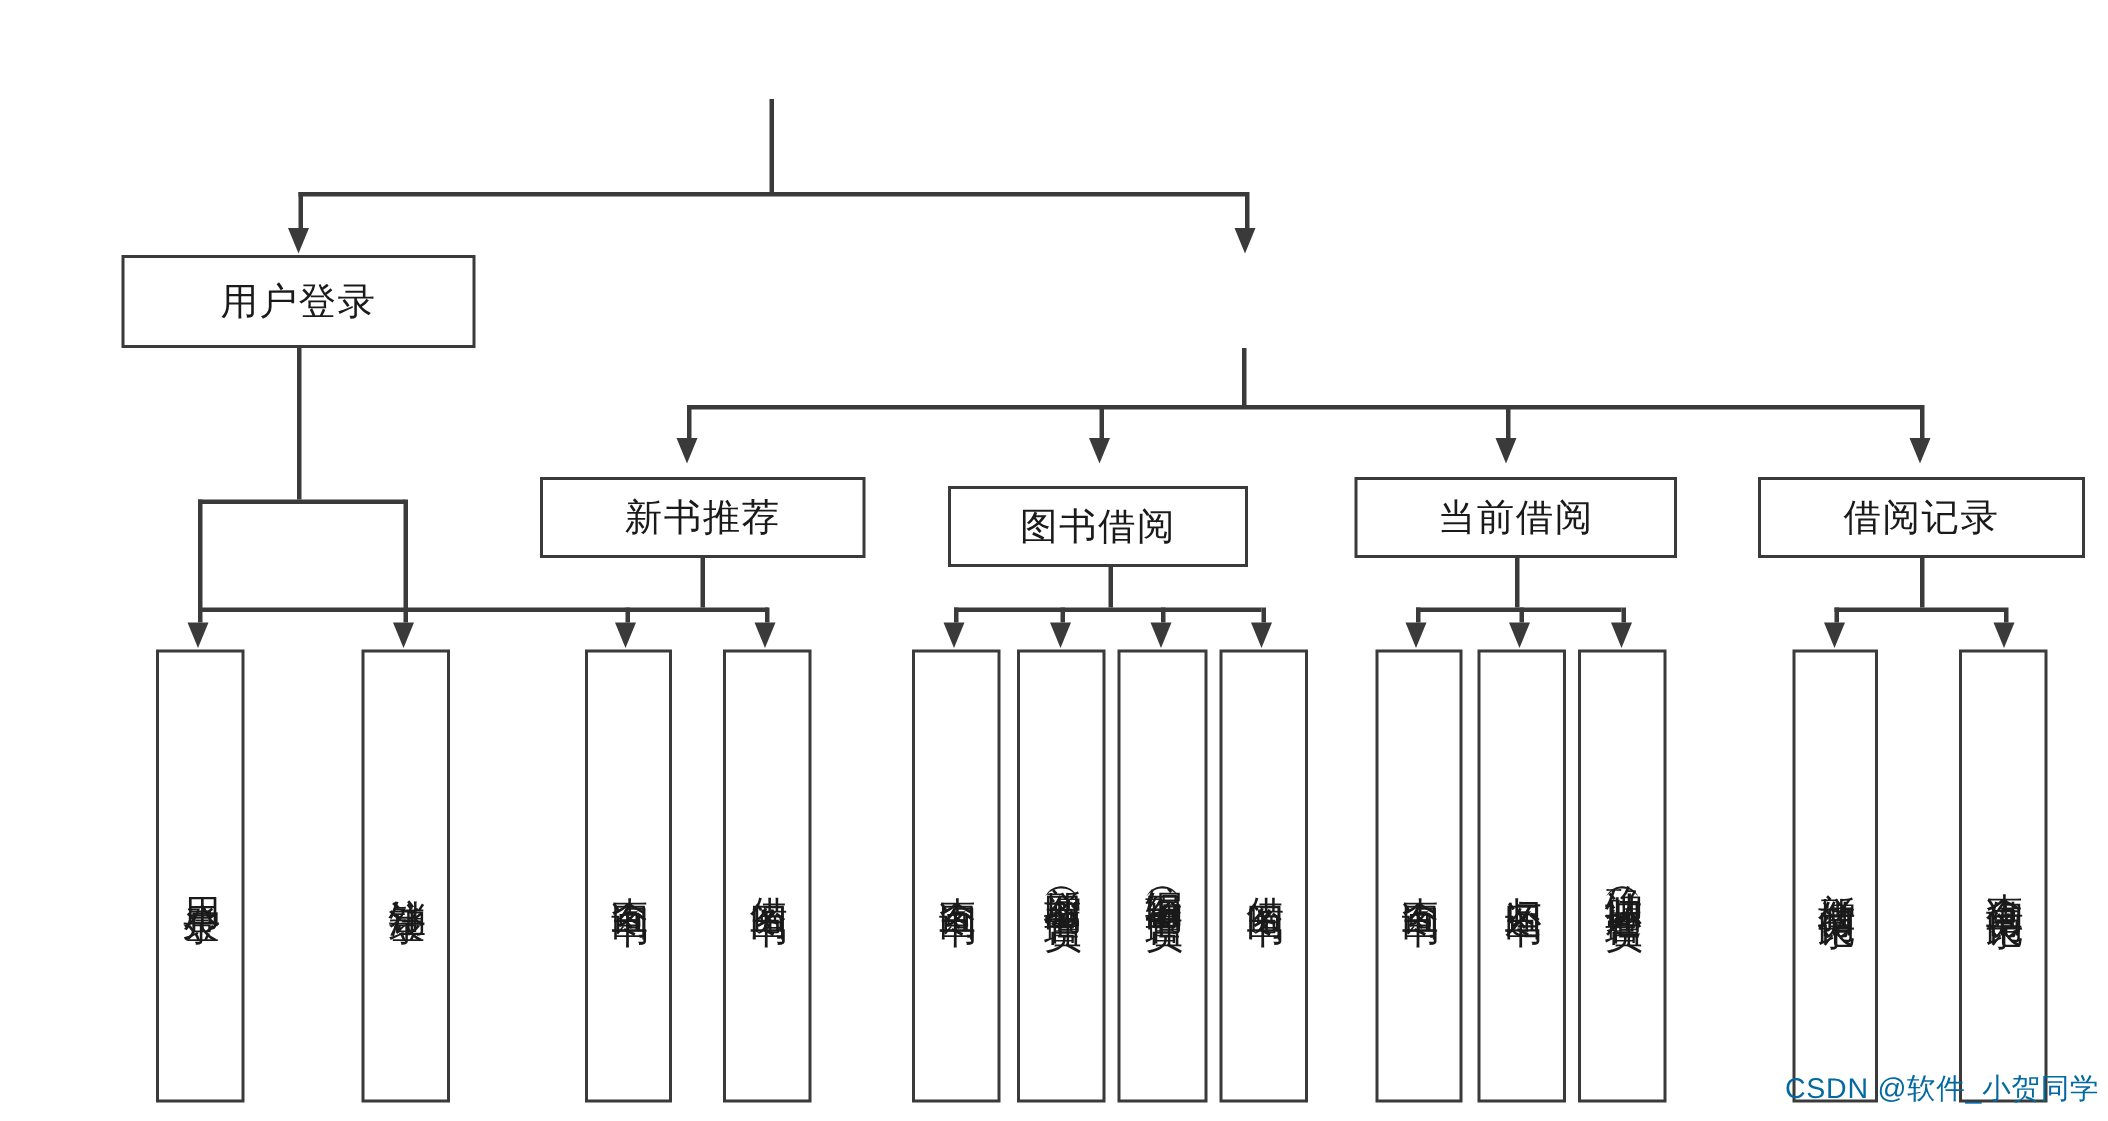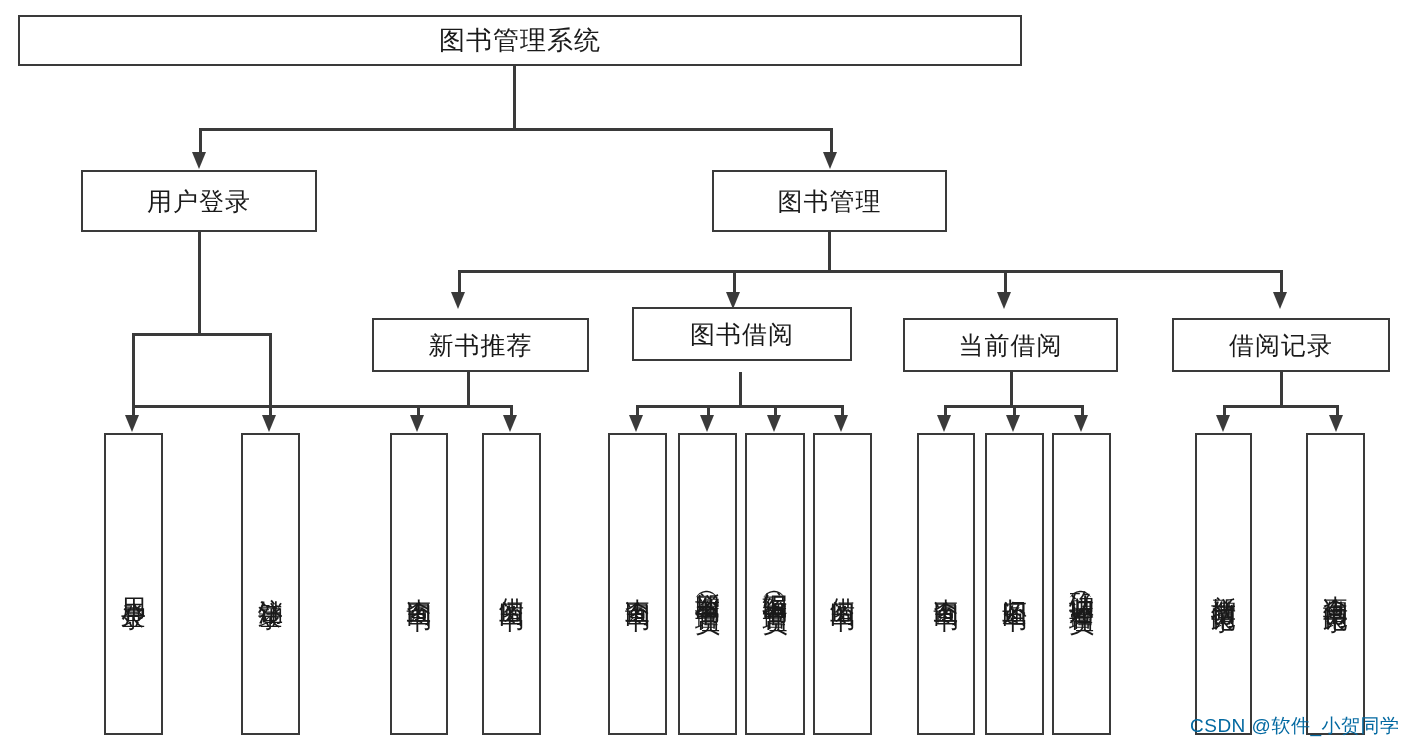--- a/index.html
+++ b/index.html
@@ -142,35 +142,29 @@
   <div class="ln v" style="left:1081px; top:405px; height:10px;"></div>
   <div class="arrow" style="left:1074px; top:415px;"></div>
 
   <div class="ln v" style="left:1280px; top:372px; height:33px;"></div>
   <div class="ln h" style="left:1223px; top:405px; width:113px;"></div>
   <div class="ln v" style="left:1223px; top:405px; height:10px;"></div>
   <div class="arrow" style="left:1216px; top:415px;"></div>
   <div class="ln v" style="left:1336px; top:405px; height:10px;"></div>
   <div class="arrow" style="left:1329px; top:415px;"></div>
 
-  <div class="node horiz root" style="left:18px; top:15px; width:1004px; height:51px;">
-    <span class="lbl">图书管理系统</span>
-  </div>
 
   <div class="node horiz" style="left:81px; top:170px; width:236px; height:62px;">
     <span class="lbl">用户登录</span>
   </div>
-  <div class="node horiz" style="left:712px; top:170px; width:235px; height:62px;">
-    <span class="lbl">图书管理</span>
-  </div>
-
-  <div class="node horiz" style="left:360px; top:318px; width:217px; height:54px;margin-left:12px;">
+
+  <div class="node horiz" style="left:360px; top:318px; width:217px; height:54px;">
     <span class="lbl">新书推荐</span>
   </div>
-  <div class="node horiz" style="left:632px; top:307px; width:220px; height:54px;">
+  <div class="node horiz" style="left:632px; top:324px; width:200px; height:54px;">
     <span class="lbl">图书借阅</span>
   </div>
   <div class="node horiz" style="left:1172px; top:318px; width:218px; height:54px;">
     <span class="lbl">借阅记录</span>
   </div>
   <div class="node horiz" style="left:903px; top:318px; width:215px; height:54px;">
     <span class="lbl">当前借阅</span>
   </div>
 
   <div class="node vert" style="left:104px; top:433px; width:59px; height:302px;">

